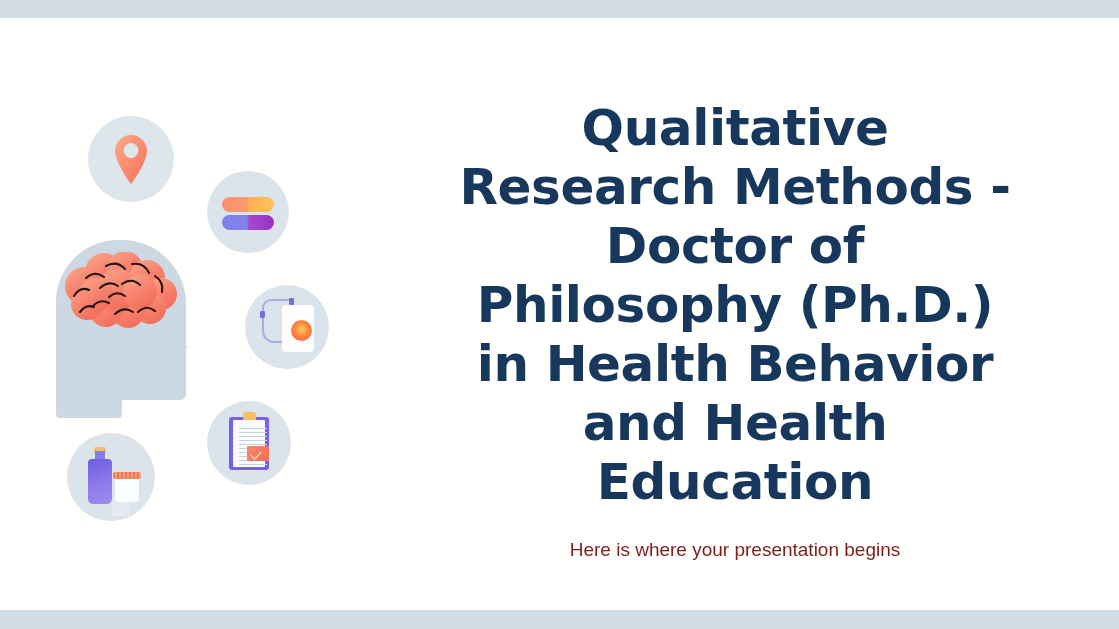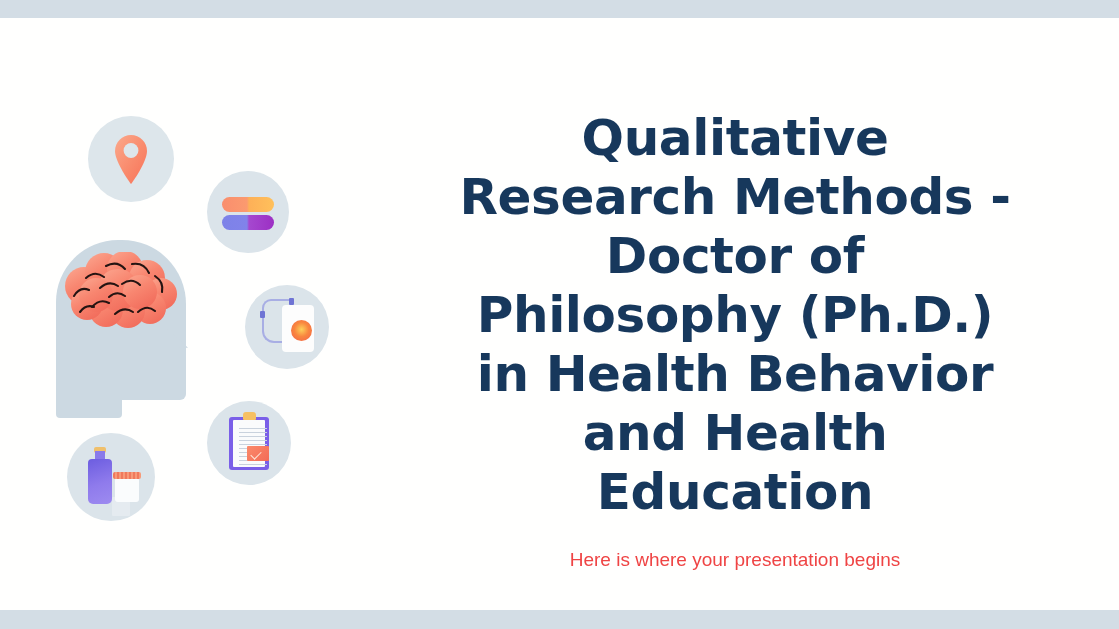--- a/index.html
+++ b/index.html
@@ -247,31 +247,31 @@
 
   
   .text-block {
     position: absolute;
     left: 440px;
     top: 75px;
     width: 590px;
     text-align: center;
   }
   .slide-title {
-    margin: 16px;
+    margin: 6px;
     color: #17385c;
     font-family: "DejaVu Sans", sans-serif;
     font-size: 50px;
     font-weight: bold;
     line-height: 1.18;
     letter-spacing: -0.4px;
   }
   .slide-subtitle {
     margin: 26px 0 0 0;
-    color: #ef4444;
+    color: #7f1d1d;
     font-family: "Liberation Sans", sans-serif;
     font-size: 19px;
     font-weight: normal;
     line-height: 1.3;
   }
 </style>
 </head>
 <body>
 
 <div id="slide-root">

